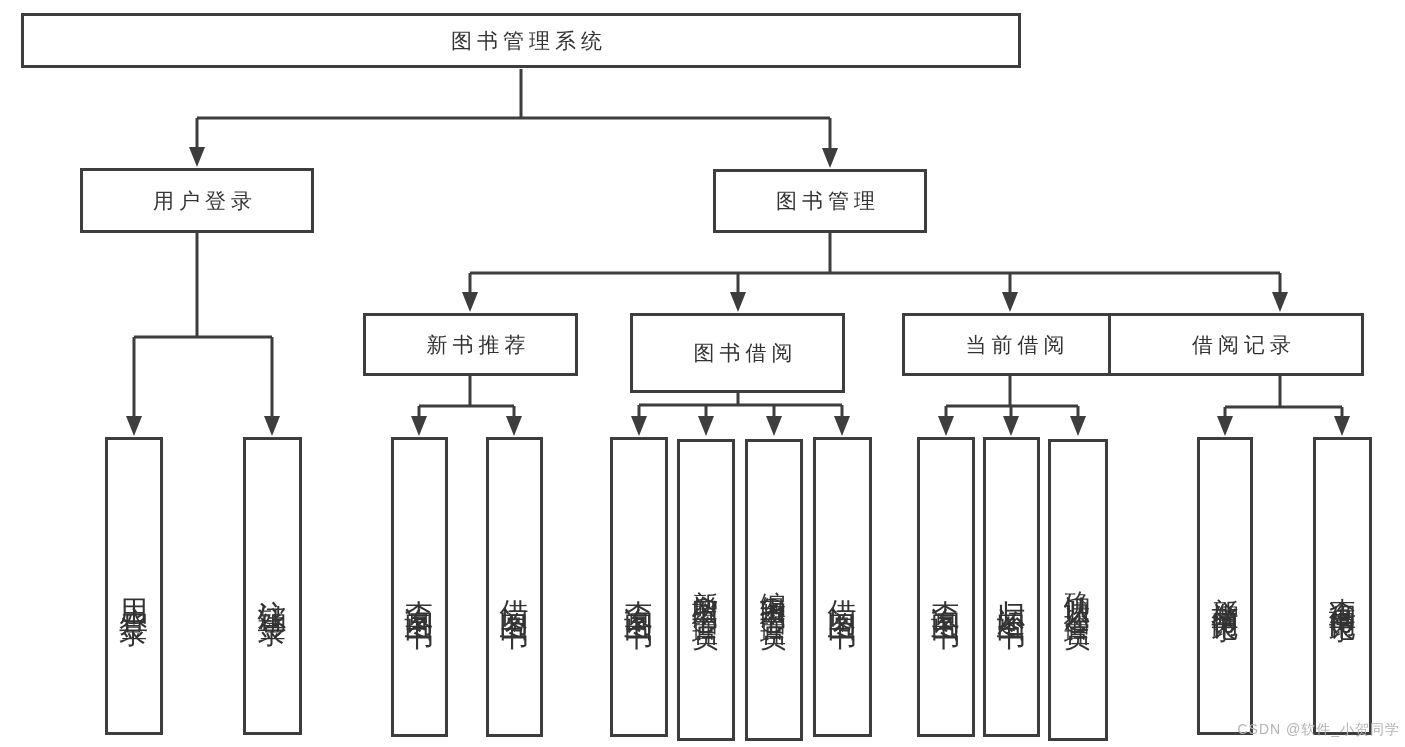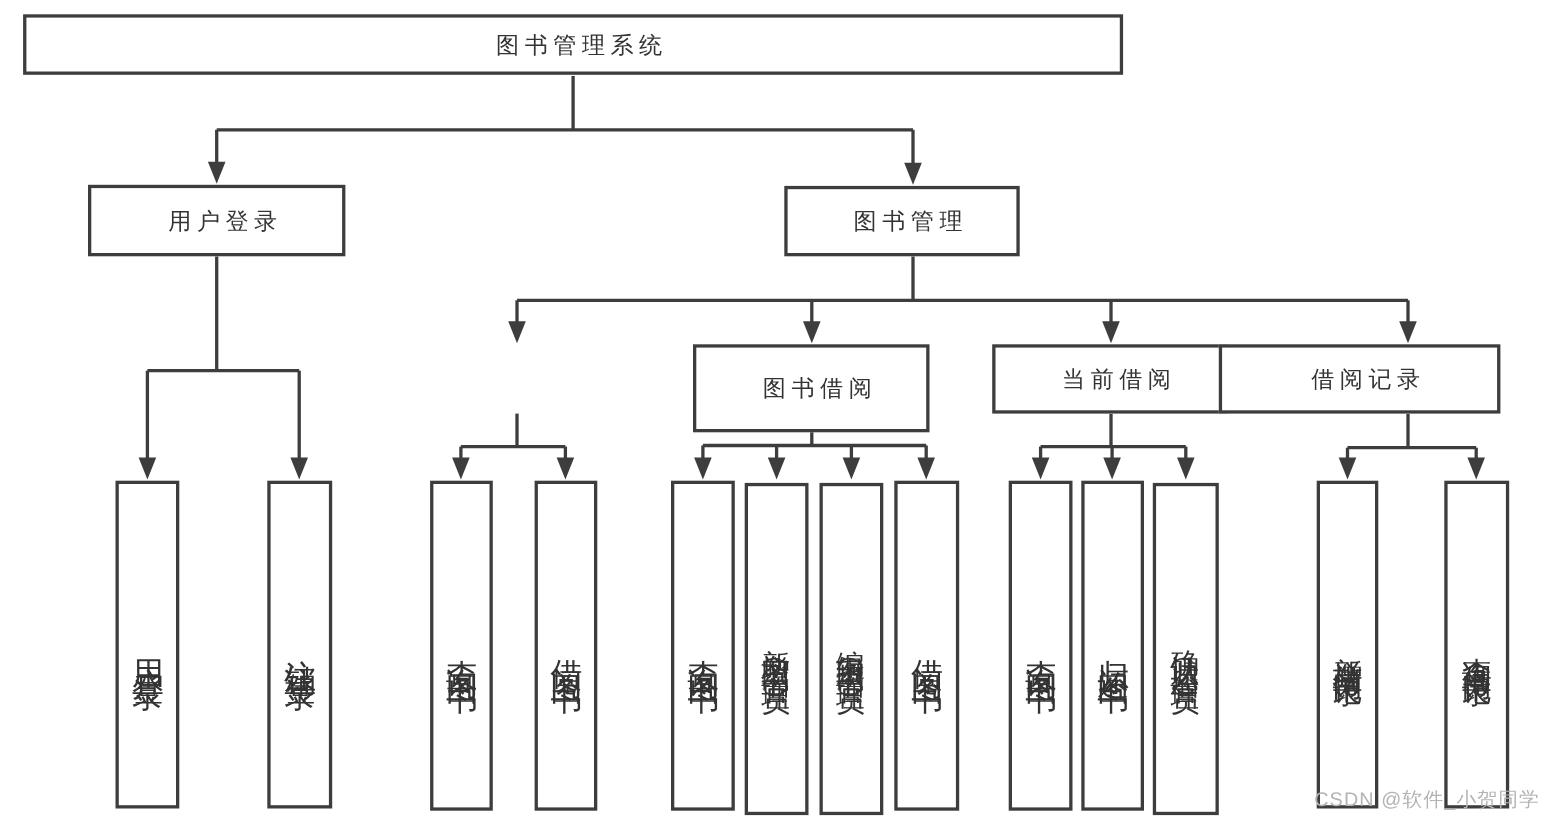--- a/index.html
+++ b/index.html
@@ -24,21 +24,21 @@
   }
   .hbox{font-size:21px;letter-spacing:5px;padding-left:16px;}
   .vbox{
     writing-mode:vertical-rl;text-orientation:mixed;
     font-size:29px;letter-spacing:7px;padding-top:7px;
   }
   .vbox.long{font-size:26px;letter-spacing:5px;padding-top:5px;}
   .vbox.six{font-size:27px;letter-spacing:4px;padding-top:4px;}
   .watermark{
     position:absolute;right:5px;bottom:8px;
-    font-size:18px;color:var(--wm);letter-spacing:1px;
+    font-size:14px;color:var(--wm);letter-spacing:1px;
   }
 </style>
 </head>
 <body>
 
 <div class="canvas">
 
   <svg class="connectors">
       <line x1="521" y1="69" x2="521" y2="118" stroke="#3d3d3d" stroke-width="3"></line>
       <line x1="197" y1="118" x2="830" y2="118" stroke="#3d3d3d" stroke-width="3"></line>
@@ -92,20 +92,21 @@
       <polygon points="1225,436 1217,416 1233,416" fill="#3d3d3d"></polygon>
       <line x1="1342" y1="407" x2="1342" y2="424" stroke="#3d3d3d" stroke-width="3"></line>
       <polygon points="1342,436 1334,416 1350,416" fill="#3d3d3d"></polygon>
     </svg>
 
   <div class="hbox" style="left:21px;top:13px;width:1000px;height:55px">图书管理系统</div>
 
   <div class="hbox" style="left:80px;top:168px;width:234px;height:65px">用户登录</div>
   <div class="hbox" style="left:713px;top:169px;width:214px;height:64px">图书管理</div>
 
+  <div class="hbox" style="left:363px;top:313px;width:215px;height:63px">新书推荐</div>
   <div class="hbox" style="left:630px;top:313px;width:215px;height:80px">图书借阅</div>
   <div class="hbox" style="left:902px;top:313px;width:215px;height:63px">当前借阅</div>
   <div class="hbox" style="left:1108px;top:313px;width:256px;height:63px">借阅记录</div>
 
   <div class="vbox" style="left:105px;top:437px;width:58px;height:298px">用户登录</div>
   <div class="vbox" style="left:243px;top:437px;width:59px;height:298px">注销登录</div>
 
   <div class="vbox" style="left:391px;top:437px;width:57px;height:300px">查询图书</div>
   <div class="vbox" style="left:486px;top:437px;width:57px;height:300px">借阅图书</div>
 

